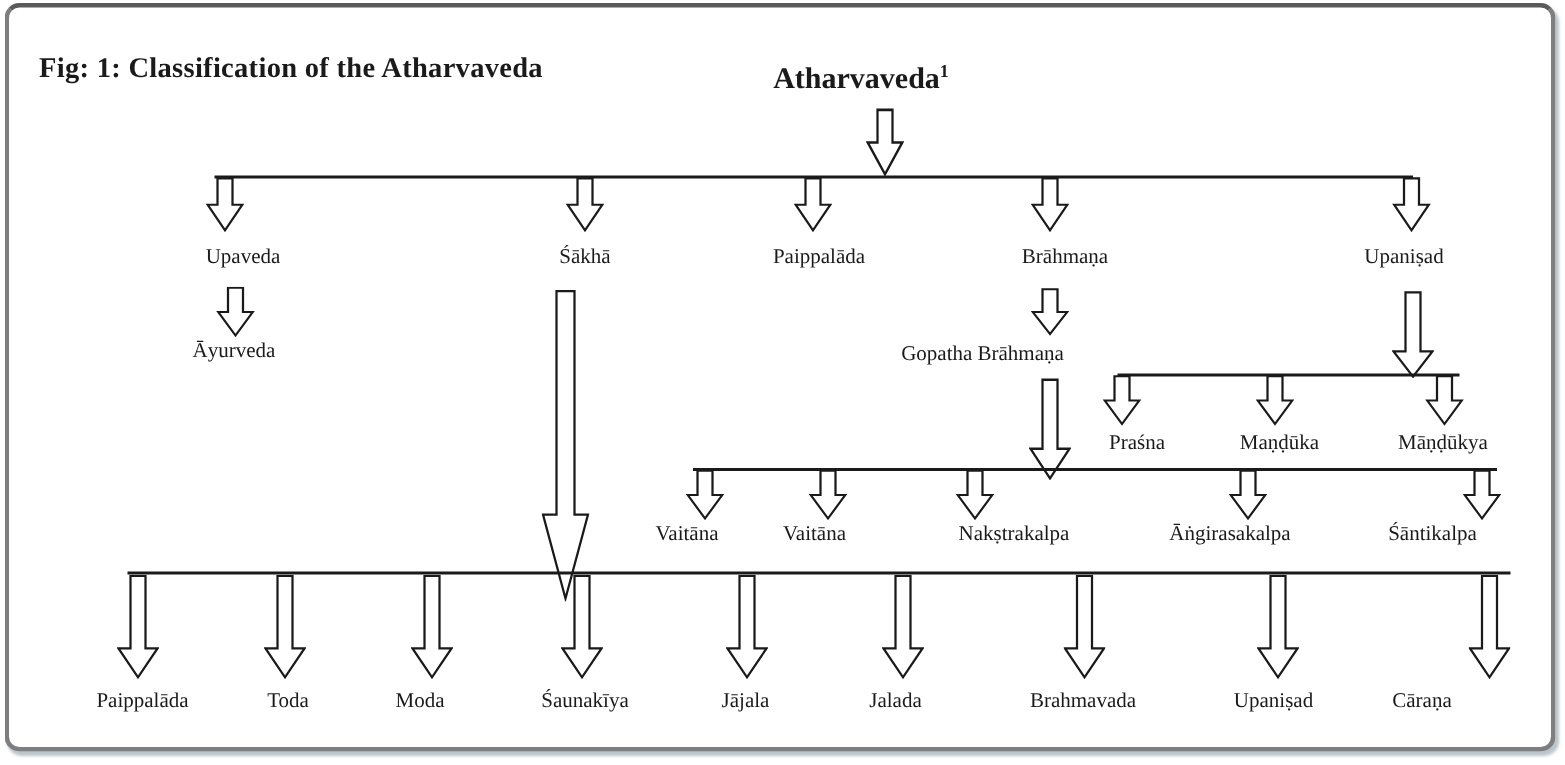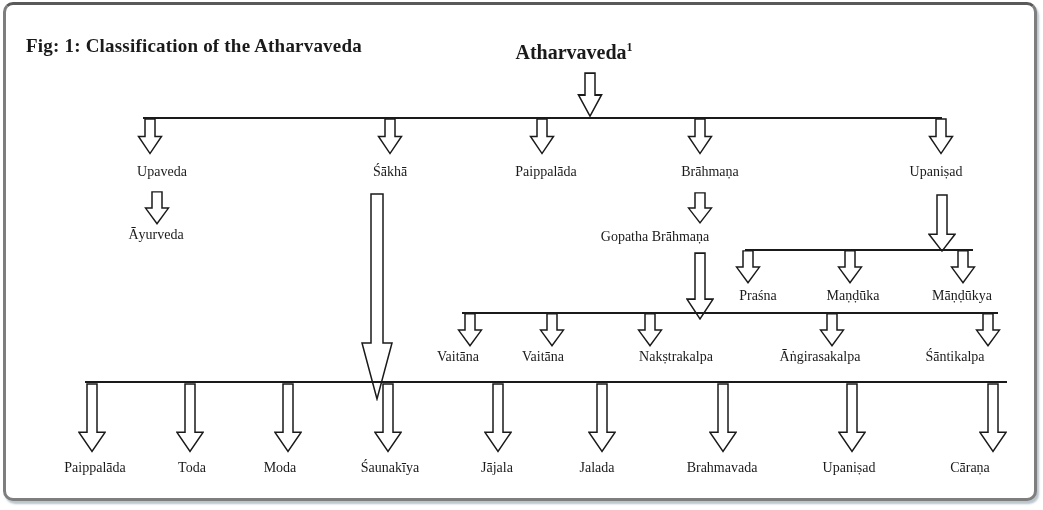--- a/index.html
+++ b/index.html
@@ -183,14 +183,14 @@
     </svg>
 
   <div class="node" style="left:95px;top:457px">Paippalāda</div>
   <div class="node" style="left:192px;top:457px">Toda</div>
   <div class="node" style="left:280px;top:457px">Moda</div>
   <div class="node" style="left:390px;top:457px">Śaunakīya</div>
   <div class="node" style="left:497px;top:457px">Jājala</div>
   <div class="node" style="left:597px;top:457px">Jalada</div>
   <div class="node" style="left:722px;top:457px">Brahmavada</div>
   <div class="node" style="left:849px;top:457px">Upaniṣad</div>
-  <div class="node" style="left:970px;top:457px">Cāraṇa</div>
+  <div class="node" style="left:948px;top:457px">Cāraṇa</div>
 </div>
 
 </body></html>

